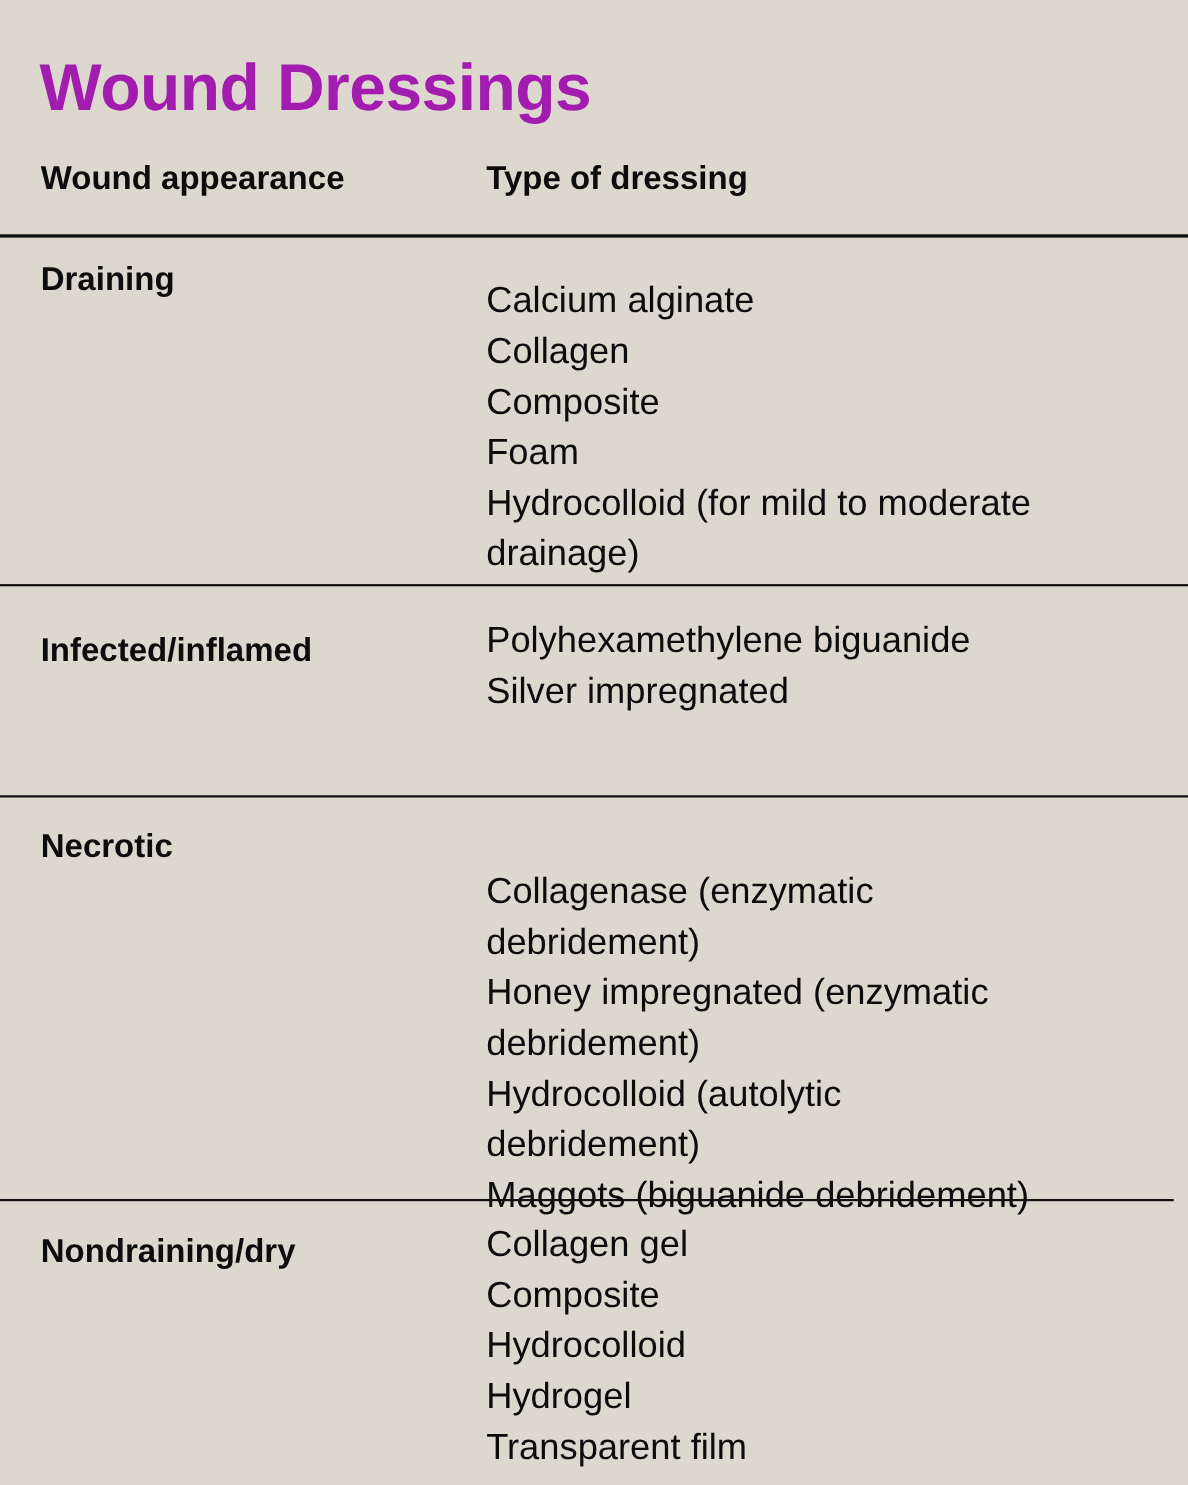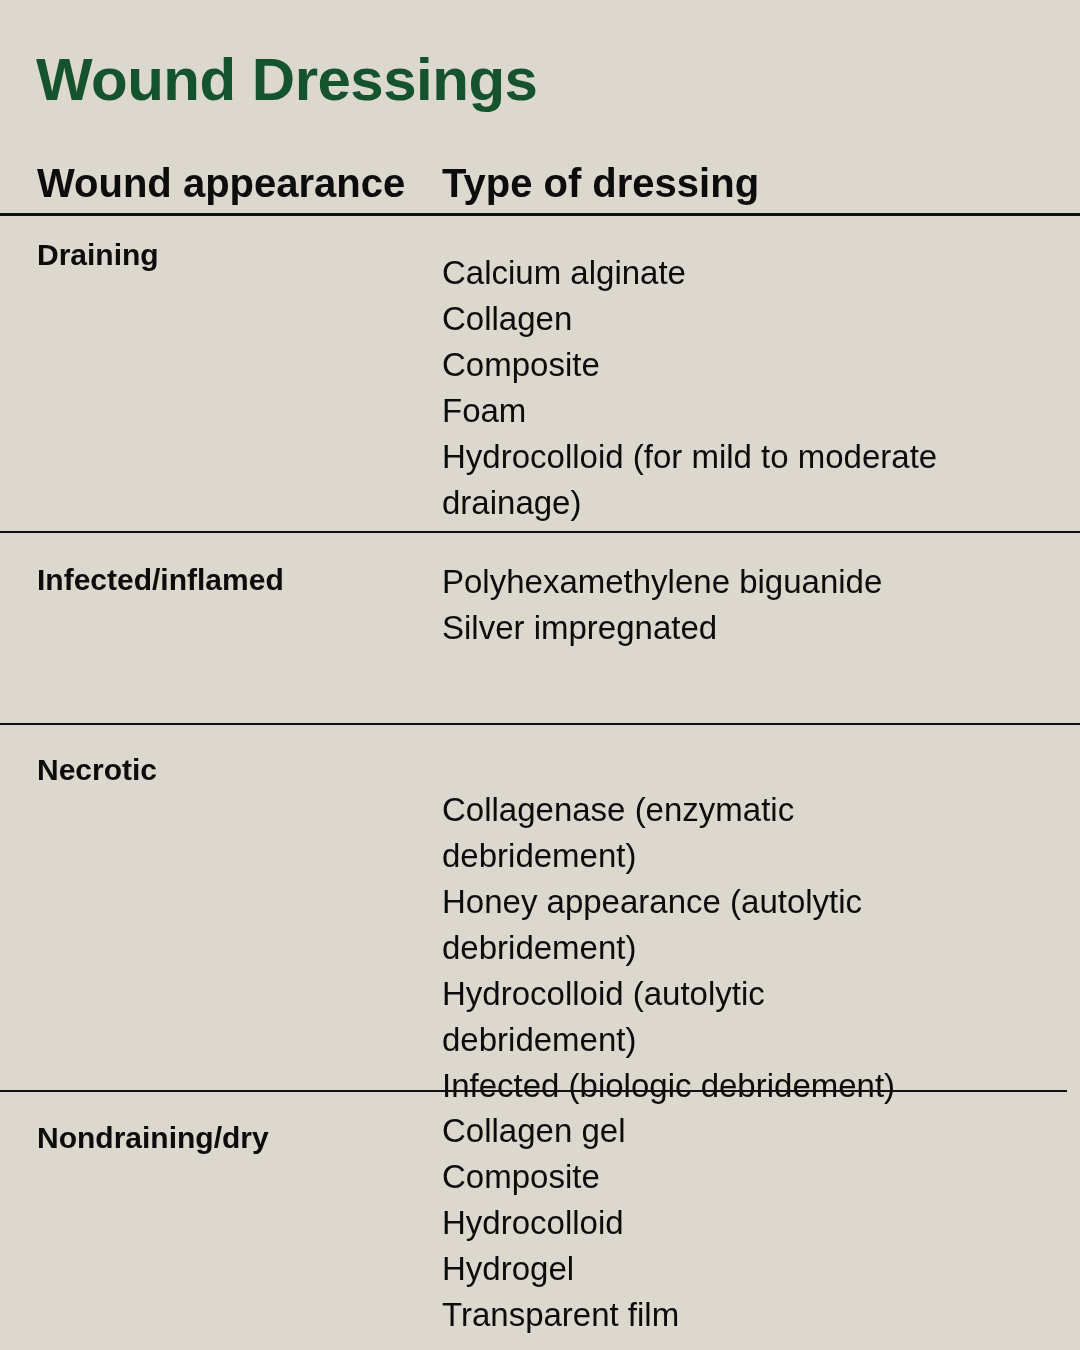--- a/index.html
+++ b/index.html
@@ -14,26 +14,26 @@
     }
     .title {
       position: absolute;
       left: 36px;
       top: 44px;
       margin: 0;
       font-size: 60px;
       font-weight: bold;
       letter-spacing: -0.5px;
       line-height: 72px;
-      color: #14532d;
+      color: #a21caf;
     }
     .col-header {
       position: absolute;
-      top: 164px;
-      font-size: 40px;
+      top: 144px;
+      font-size: 30px;
       font-weight: bold;
       line-height: 38px;
       margin: 0;
     }
     .col-header.left { left: 37px; }
     .col-header.right { left: 442px; }
     .rule {
       position: absolute;
       left: 0;
       height: 2px;
@@ -82,36 +82,36 @@
     <li>Collagen</li>
     <li>Composite</li>
     <li>Foam</li>
     <li>Hydrocolloid (for mild to moderate drainage)</li>
   </ul>
 </div>
 
 <div class="rule" style="top:531px; width:1080px;"></div>
 
 <div class="row" style="top:533px;">
-  <h3 class="label" style="top:28px;">Infected/inflamed</h3>
+  <h3 class="label" style="top:40px;">Infected/inflamed</h3>
   <ul class="items" style="top:26px;">
     <li>Polyhexamethylene biguanide</li>
     <li>Silver impregnated</li>
   </ul>
 </div>
 
 <div class="rule" style="top:723px; width:1080px;"></div>
 
 <div class="row" style="top:725px;">
   <h3 class="label" style="top:26px;">Necrotic</h3>
   <ul class="items narrow" style="top:24px;margin-top:38px;">
     <li>Collagenase (enzymatic debridement)</li>
-    <li>Honey appearance (autolytic debridement)</li>
+    <li>Honey impregnated (enzymatic debridement)</li>
     <li>Hydrocolloid (autolytic debridement)</li>
-    <li>Infected (biologic debridement)</li>
+    <li>Maggots (biguanide debridement)</li>
   </ul>
 </div>
 
 <div class="rule" style="top:1090px; width:1067px;"></div>
 
 <div class="row" style="top:1092px;">
   <h3 class="label" style="top:27px;">Nondraining/dry</h3>
   <ul class="items" style="top:16px;">
     <li>Collagen gel</li>
     <li>Composite</li>

